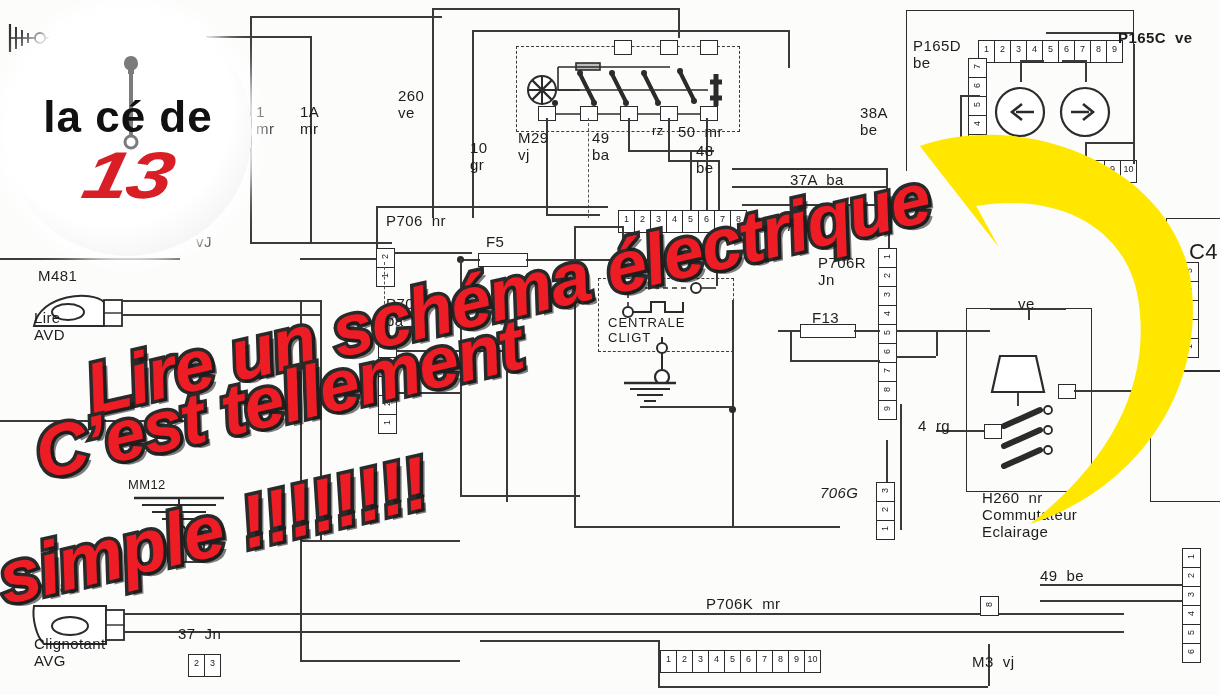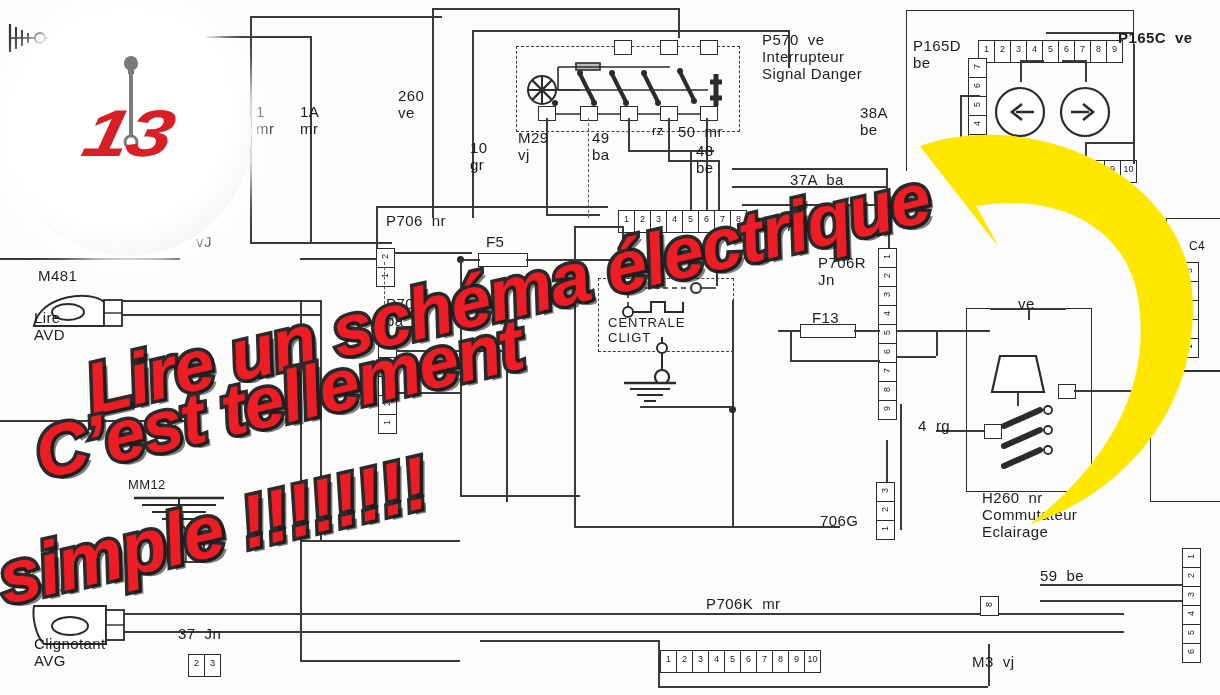--- a/index.html
+++ b/index.html
@@ -16,21 +16,21 @@
   .wire{position:absolute;background:#3a3a3a;}
   .wh{height:1.6px;}
   .wv{width:1.6px;}
   .dash-v{position:absolute;width:0;border-left:1.6px dashed #555;}
   .box{position:absolute;border:1.8px solid #2e2e2e;background:transparent;}
   .boxd{position:absolute;border:1.8px dashed #3a3a3a;}
 
   .lbl{position:absolute;color:#1d1d1d;font-family:"Liberation Sans",sans-serif;
        font-size:15px;letter-spacing:.4px;white-space:pre;line-height:1.12;}
   .lbl.sm{font-size:13px;}
-  .lbl.bg{font-size:12px;}
+  .lbl.bg{font-size:22px;}
 
   
   .pins{position:absolute;display:flex;border:1.6px solid #2b2b2b;background:#fff;}
   .pins > i{display:block;border-right:1.4px solid #2b2b2b;font-style:normal;
             font-size:9px;line-height:1;color:#222;text-align:center;
             font-family:"Liberation Sans",sans-serif;}
   .pins > i:last-child{border-right:none;}
   .pins.horiz > i{width:15px;height:17px;padding-top:4px;}
   .pins.vert{flex-direction:column;}
   .pins.vert > i{width:17px;height:15px;border-right:none;border-bottom:1.4px solid #2b2b2b;
@@ -432,23 +432,20 @@
     <div class="lbl" style="left:470px;top:140px;">10
 gr</div>
     <div class="lbl" style="left:518px;top:130px;">M29
 vj</div>
     <div class="lbl" style="left:592px;top:130px;">49
 ba</div>
     <div class="lbl" style="left:678px;top:124px;">50  mr</div>
     <div class="lbl sm" style="left:652px;top:124px;">rz</div>
     <div class="lbl" style="left:696px;top:143px;">48
 be</div>
-    <div class="lbl" style="left:762px;top:32px;">P570  ve
-Interrupteur
-Signal Danger</div>
     <div class="lbl" style="left:860px;top:105px;">38A
 be</div>
     <div class="lbl" style="left:790px;top:172px;">37A  ba</div>
     <div class="lbl" style="left:913px;top:38px;">P165D
 be</div>
     <div class="lbl" style="left:1118px;top:30px;font-weight:bold;">P165C  ve</div>
     <div class="lbl" style="left:985px;top:180px;">P165A  ba</div>
     <div class="lbl" style="left:386px;top:213px;">P706  nr</div>
     <div class="lbl" style="left:486px;top:234px;text-align:right;">F5</div>
     <div class="lbl" style="left:386px;top:296px;">P706B
@@ -460,22 +457,22 @@
     <div class="lbl sm" style="left:608px;top:316px;letter-spacing:1px;">CENTRALE
 CLIGT</div>
     <div class="lbl" style="left:1018px;top:296px;">ve</div>
     <div class="lbl bg" style="left:1189px;top:240px;">C4</div>
     <div class="lbl" style="left:918px;top:418px;">4  rg</div>
     <div class="lbl" style="left:982px;top:490px;">H260  nr
 Commutateur
 Eclairage</div>
     <div class="lbl" style="left:1140px;top:380px;">3
 be</div>
-    <div class="lbl" style="left:820px;top:513px;">706G</div>
-    <div class="lbl" style="left:1040px;top:568px;">59  be</div>
+    <div class="lbl" style="left:820px;top:485px;font-style:italic;">706G</div>
+    <div class="lbl" style="left:1040px;top:568px;">49  be</div>
     <div class="lbl" style="left:38px;top:268px;">M481</div>
     <div class="lbl" style="left:34px;top:310px;">Lire
 AVD</div>
     <div class="lbl" style="left:38px;top:580px;">M480</div>
     <div class="lbl" style="left:34px;top:636px;">Clignotant
 AVG</div>
     <div class="lbl sm" style="left:128px;top:478px;">MM12</div>
     <div class="lbl" style="left:178px;top:626px;">37  Jn</div>
     <div class="lbl" style="left:706px;top:596px;">P706K  mr</div>
     <div class="lbl" style="left:972px;top:654px;">M3  vj</div>
@@ -493,20 +490,21 @@
     <path d="M 40 46 L 118 146 L 96 106 Z" fill="#ffe700"></path>
   </svg>
 
   <div id="logo">
     <svg class="wrench" viewBox="0 0 18 100">
       <path d="M9 2 C4 2 2 6 2 10 C2 13 4 15 6 16 L6 20 L12 20 L12 16 C14 15 16 13 16 10 C16 6 14 2 9 2 Z
                M7 6 L7 12 M11 6 L11 12" fill="#7b7b7b"></path>
       <rect x="7" y="18" width="4" height="64" fill="#7b7b7b"></rect>
       <circle cx="9" cy="88" r="6" fill="none" stroke="#7b7b7b" stroke-width="3"></circle>
     </svg>
+    <div class="ltop">la cé de</div>
     <div class="lnum">13</div>
   </div>
 
   <div class="rt" id="rt1">Lire un schéma électrique</div>
   <div class="rt" id="rt2">C’est tellement</div>
   <div class="rt" id="rt3">simple !!!!!!!!</div>
 
 </div>
 
 </body></html>

